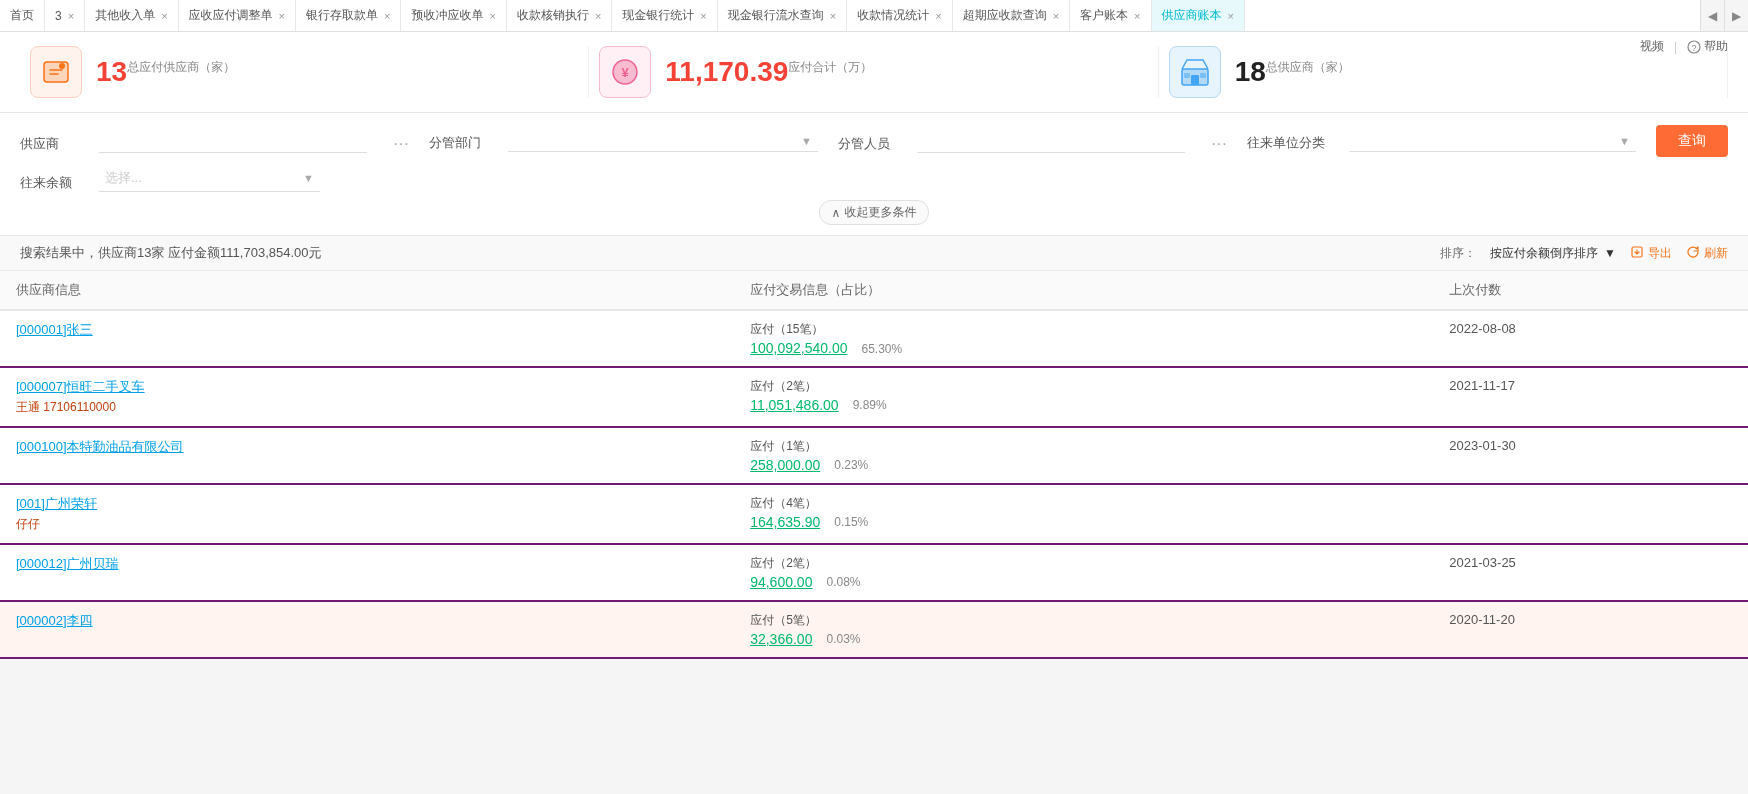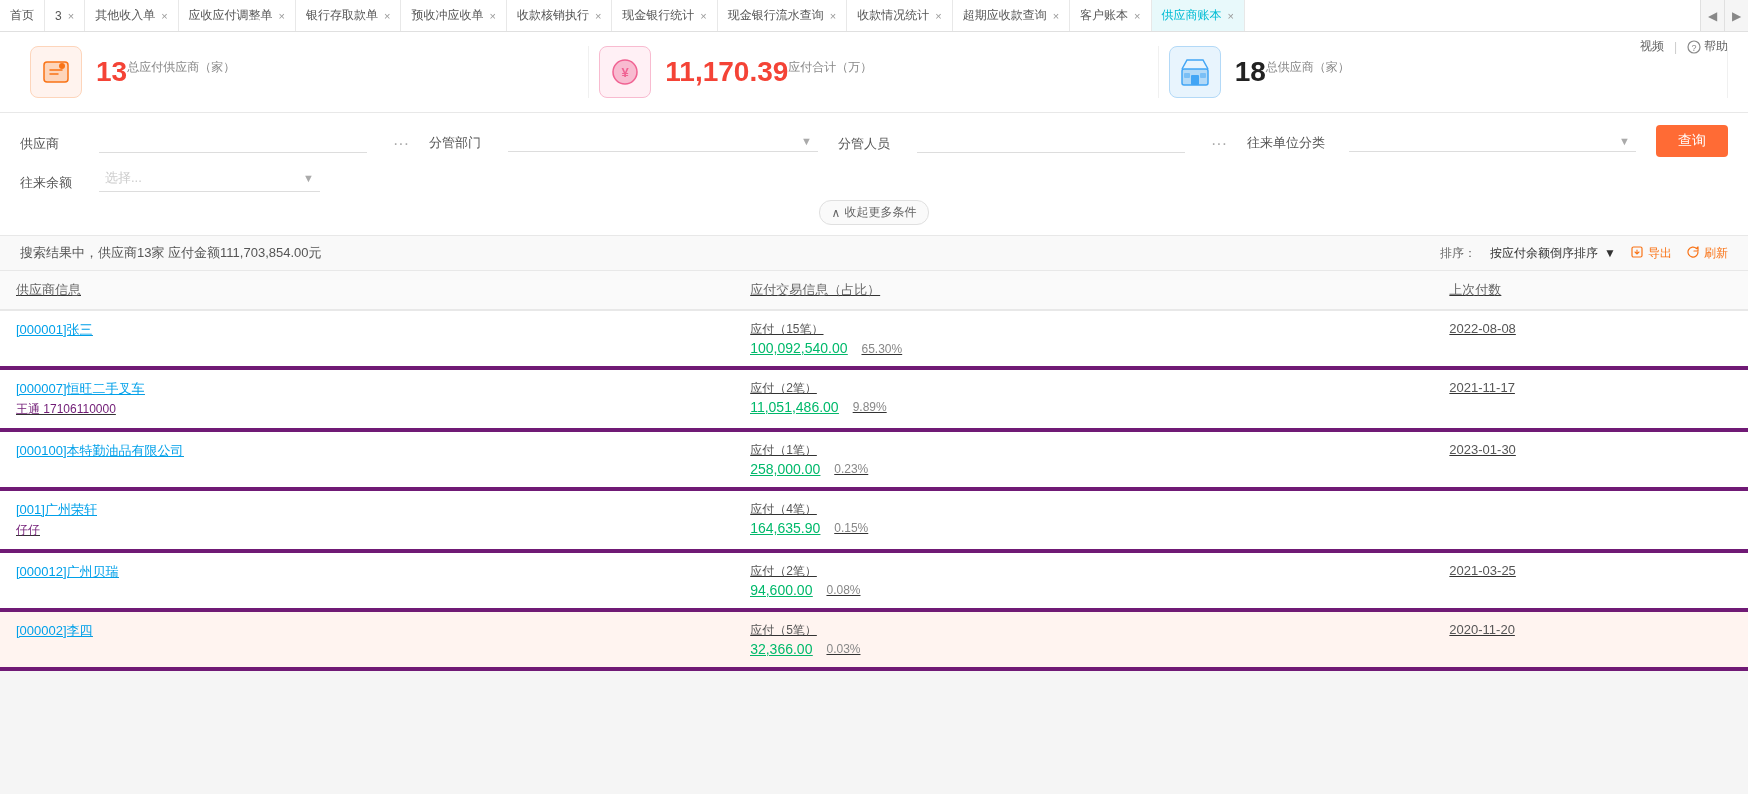--- a/index.html
+++ b/index.html
@@ -180,53 +180,52 @@
       display: flex; align-items: center; gap: 4px;
       cursor: pointer; color: #555;
     }
     .action-icon { font-size: 13px; }
 
     
     .table-container {
       background: #fff;
       overflow-y: auto;
       flex: 1;
-      text-decoration: underline;
     }
     .data-table {
       width: 100%;
       border-collapse: collapse;
     }
     .data-table thead tr {
       background: #fafafa;
       border-bottom: 2px solid #e8e8e8;
     }
     .data-table th {
       padding: 10px 16px;
       font-size: 13px;
       color: #666;
       font-weight: 500;
       text-align: left;
     }
     .data-table tbody tr {
-      border-bottom: 4px solid #701a75;
+      border-bottom: 2px solid #701a75;
     }
     .data-table tbody tr.highlighted { background: #fff4f0; }
     .data-table td {
       padding: 10px 16px;
       font-size: 13px;
       vertical-align: top;
     }
     .supplier-link {
       color: #00a0e9;
       text-decoration: underline;
       cursor: pointer;
       font-size: 13px;
     }
-    .supplier-sub { color: #701a75; font-size: 12px; margin-top: 3px; }
+    .supplier-sub { color: #c2410c; font-size: 12px; margin-top: 3px; }
     .tx-label { color: #555; font-size: 12px; margin-bottom: 2px; }
     .tx-amount { color: #00b96b; font-size: 14px; font-weight: 500; text-decoration: underline; cursor: pointer; }
     .tx-percent { color: #888; font-size: 12px; margin-left: 14px; display: inline-block; }
     .last-pay { color: #555; font-size: 13px; }
 
     
     ::-webkit-scrollbar { width: 6px; height: 6px; }
     ::-webkit-scrollbar-track { background: #f1f1f1; }
     ::-webkit-scrollbar-thumb { background: #ccc; border-radius: 3px; }
 

